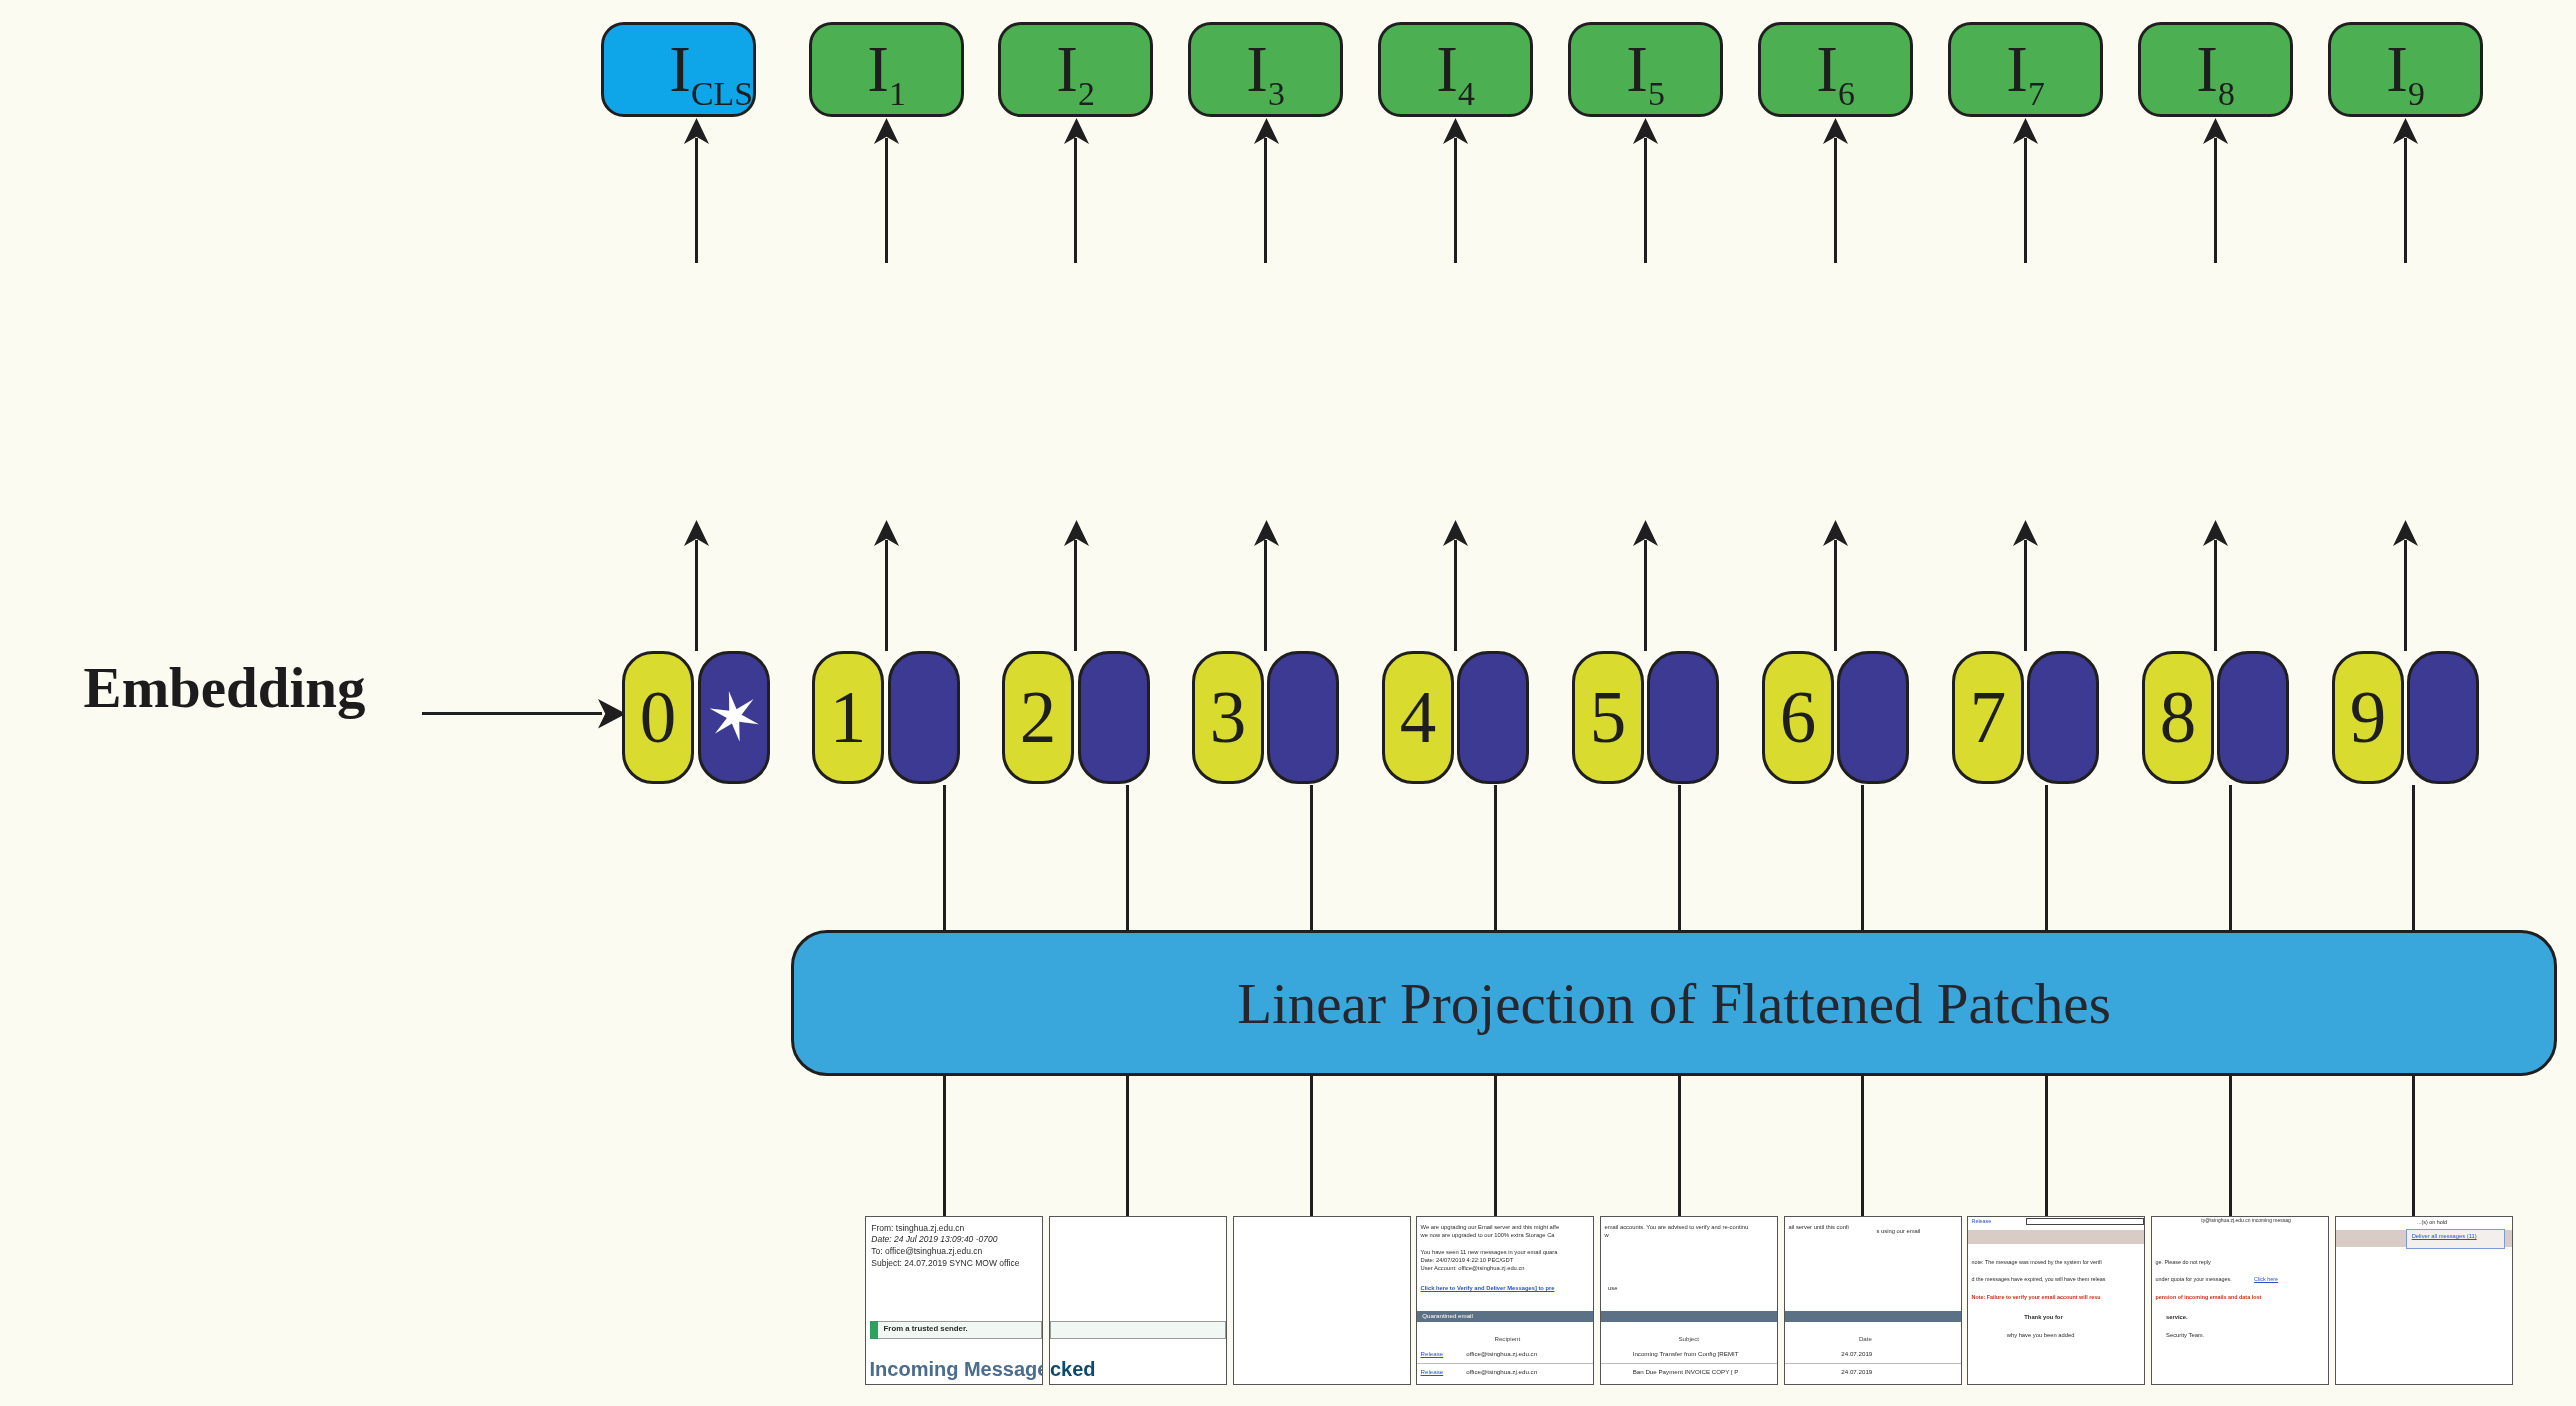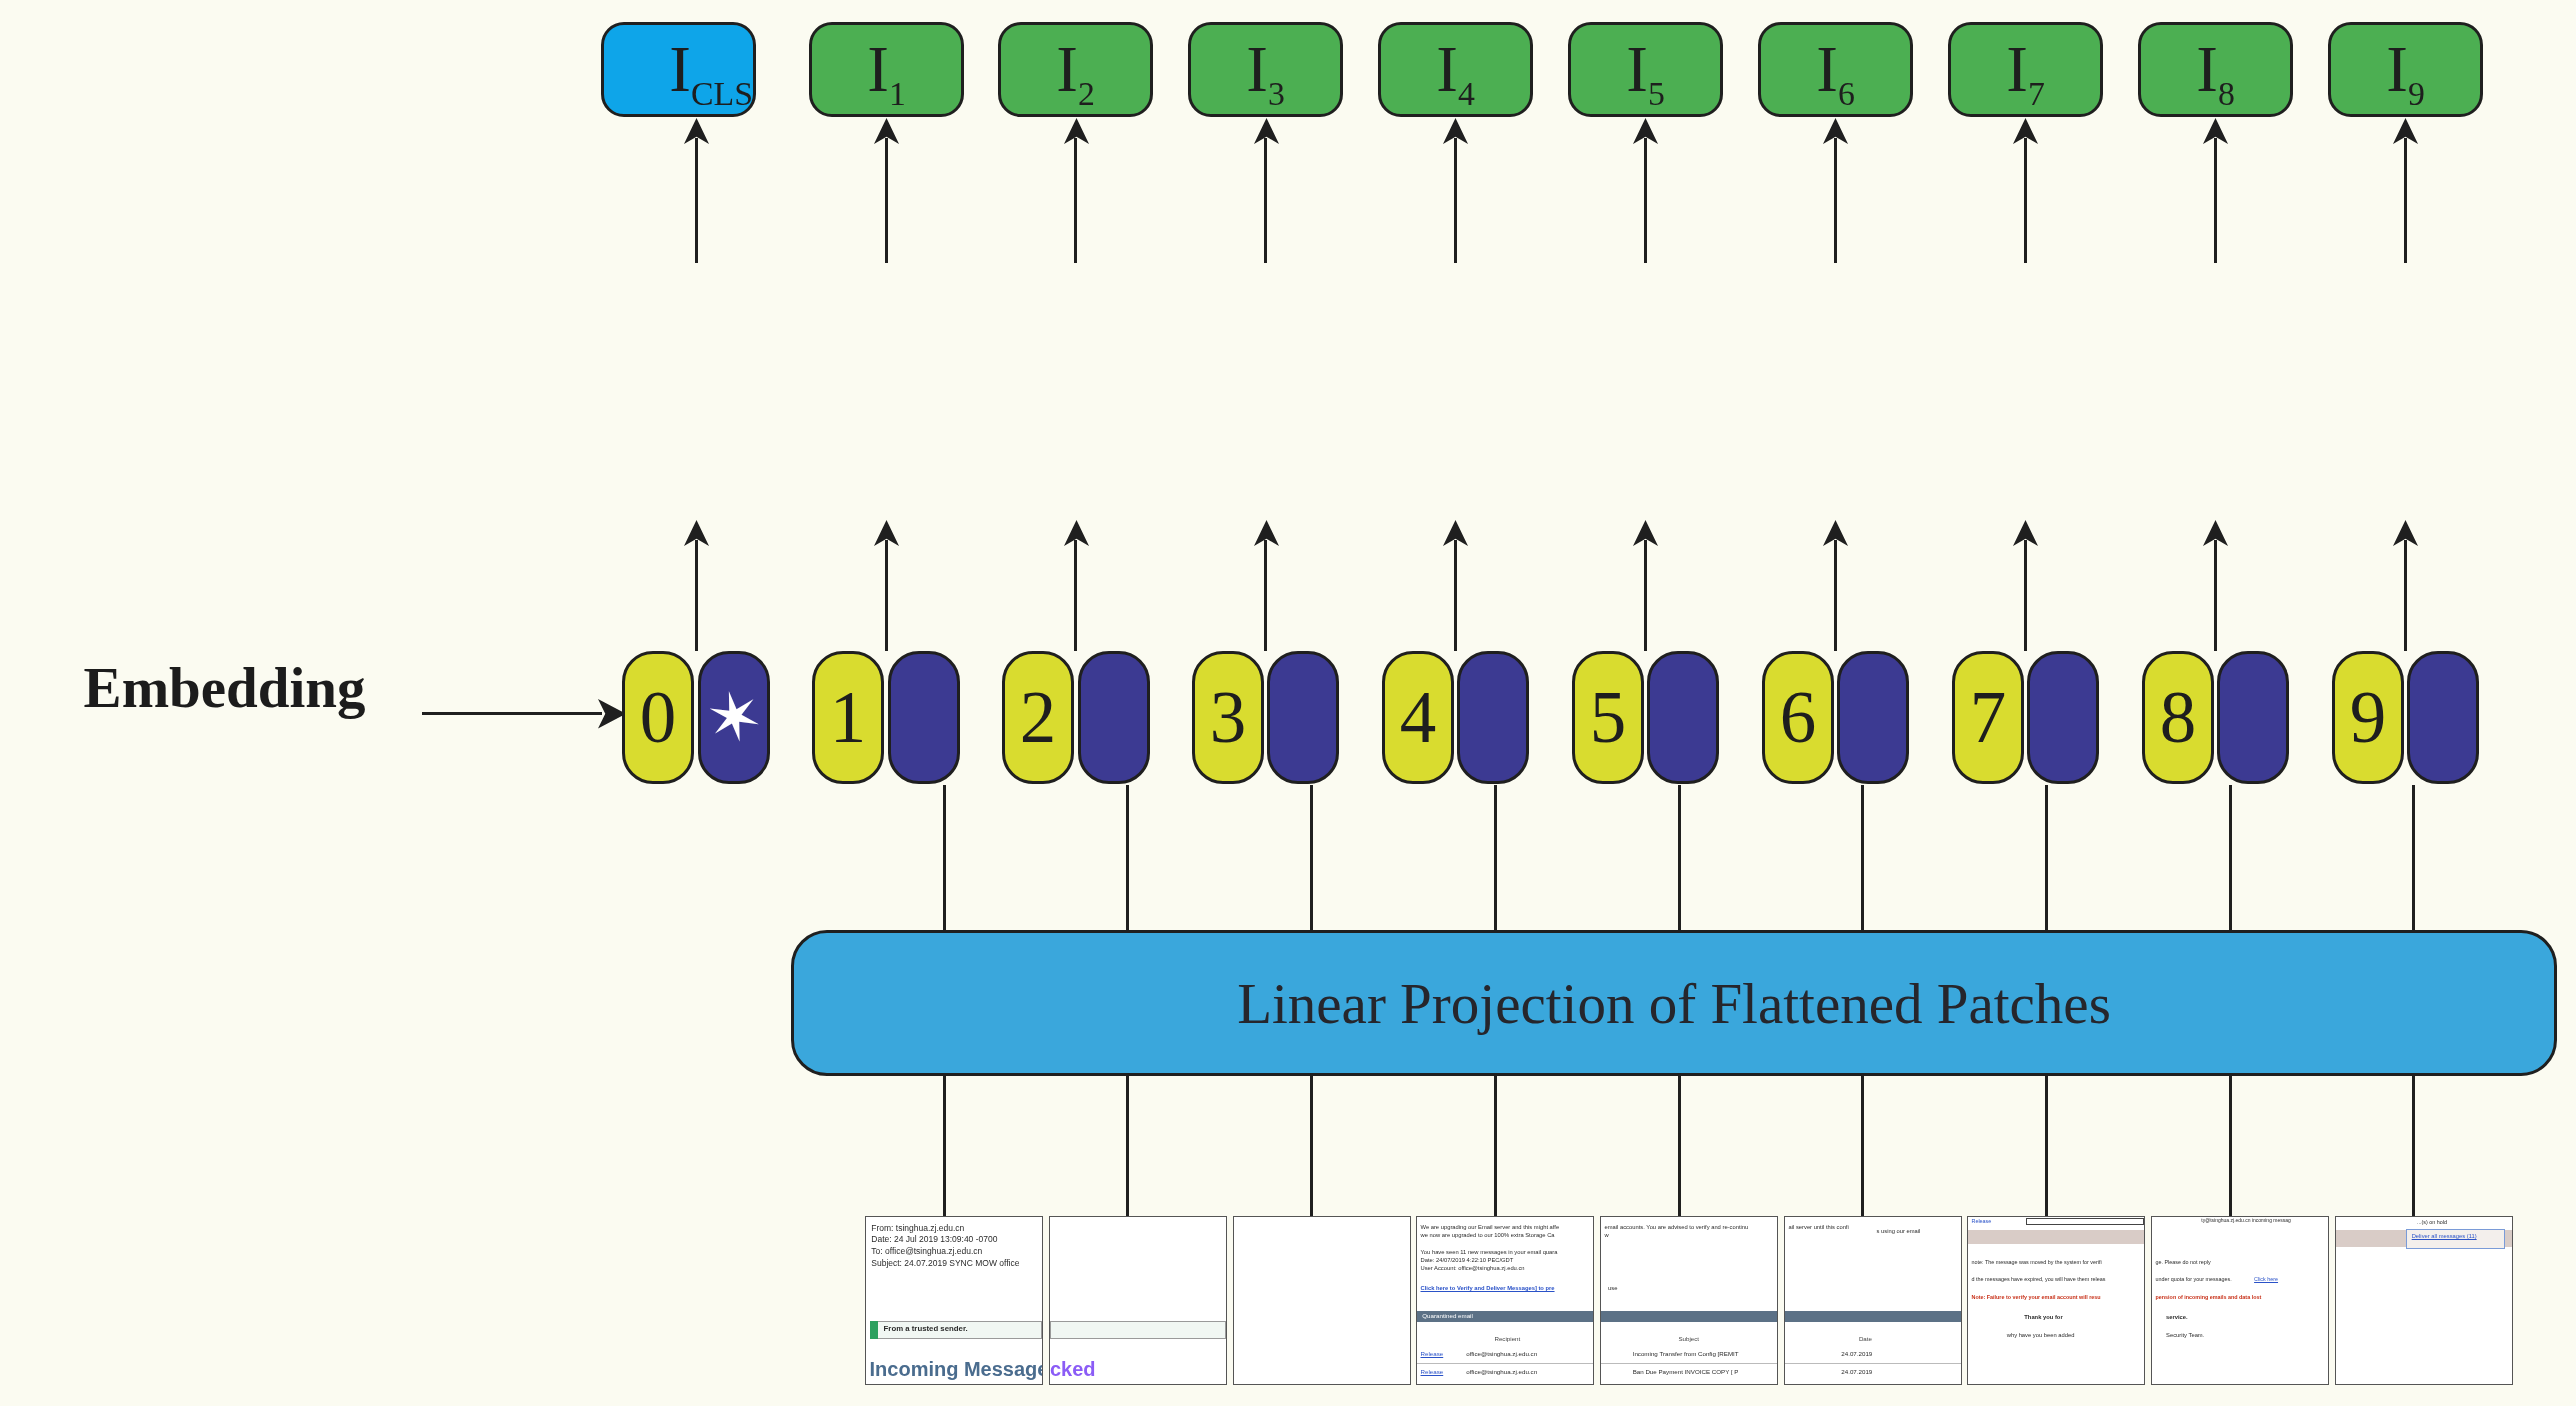--- a/index.html
+++ b/index.html
@@ -169,31 +169,31 @@
       <div class="ahead-up" style="left: 2393px; top: 118px;"></div>
       <div class="vline" style="left: 2404px; top: 138px; height: 125px;"></div>
       <div class="ahead-up" style="left: 2393px; top: 520px;"></div>
       <div class="vline" style="left: 2404px; top: 540px; height: 111px;"></div>
       <div class="pill" style="left: 2332px; background: rgb(217, 220, 47);">
         <span class="num">9</span>
       </div>
       <div class="pill" style="left: 2407px; background: rgb(60, 58, 146);"></div>
       <div class="patch" style="left: 865px;">
         <div class="pel" style="left: 3%; top: 4%; font-size: 8.5px; color: rgb(43, 43, 43); font-weight: 400; text-decoration: none;">From: tsinghua.zj.edu.cn</div>
-        <div class="pel" style="left: 3%; top: 11%; font-size: 8.5px; color: rgb(43, 43, 43); font-weight: 400; text-decoration: none;">Date: 24 Jul 2019 13:09:40 -0700</div>
+        <div class="pel" style="left: 3%; top: 11%; font-size: 8.5px; color: rgb(43, 43, 43); font-weight: 400; text-decoration: none; font-style: italic;">Date: 24 Jul 2019 13:09:40 -0700</div>
         <div class="pel" style="left: 3%; top: 18%; font-size: 8.5px; color: rgb(43, 43, 43); font-weight: 400; text-decoration: none;">To: office@tsinghua.zj.edu.cn</div>
         <div class="pel" style="left: 3%; top: 25%; font-size: 8.5px; color: rgb(43, 43, 43); font-weight: 400; text-decoration: none;">Subject: 24.07.2019 SYNC MOW office</div>
         <div class="pel" style="left: 2%; top: 62%; width: 98%; height: 11%; background: rgb(241, 247, 243); border: 0.8px solid rgb(154, 154, 154); box-sizing: border-box;"></div>
         <div class="pel" style="left: 2%; top: 62%; width: 5%; height: 11%; background: rgb(44, 160, 95); border: none; box-sizing: border-box;"></div>
         <div class="pel" style="left: 10%; top: 64.5%; font-size: 7.8px; color: rgb(43, 43, 43); font-weight: 700; text-decoration: none;">From a trusted sender.</div>
         <div class="pel" style="left: 2%; top: 85%; font-size: 20px; color: rgb(74, 108, 142); font-weight: 700; text-decoration: none;">Incoming Messages</div>
       </div>
       <div class="patch" style="left: 1049px;">
         <div class="pel" style="left: 0%; top: 62%; width: 100%; height: 11%; background: rgb(241, 247, 243); border: 0.8px solid rgb(154, 154, 154); box-sizing: border-box;"></div>
-        <div class="pel" style="left: 0%; top: 85%; font-size: 20px; color: #8b5cf6; font-weight: 700; text-decoration: none;">cked</div>
+        <div class="pel" style="left: 0%; top: 85%; font-size: 20px; color: #0c4a6e; font-weight: 700; text-decoration: none;">cked</div>
       </div>
       <div class="patch" style="left: 1233px;"></div>
       <div class="patch" style="left: 1416px;">
         <div class="pel" style="left: 2%; top: 4%; font-size: 5.8px; color: rgb(43, 43, 43); font-weight: 400; text-decoration: none;">We are upgrading our Email server and this might affe</div>
         <div class="pel" style="left: 2%; top: 9%; font-size: 5.8px; color: rgb(43, 43, 43); font-weight: 400; text-decoration: none;">we now are upgraded to our 100% extra Storage Ca</div>
         <div class="pel" style="left: 2%; top: 19%; font-size: 5.8px; color: rgb(43, 43, 43); font-weight: 400; text-decoration: none;">You have seen 11 new messages in your email quara</div>
         <div class="pel" style="left: 2%; top: 24%; font-size: 5.8px; color: rgb(43, 43, 43); font-weight: 400; text-decoration: none;">Date: 24/07/2019  4:22:10 PEC/GDT</div>
         <div class="pel" style="left: 2%; top: 29%; font-size: 5.8px; color: rgb(43, 43, 43); font-weight: 400; text-decoration: none;">User Account: office@tsinghua.zj.edu.cn</div>
         <div class="pel" style="left: 2%; top: 41%; font-size: 5.8px; color: rgb(42, 82, 200); font-weight: 700; text-decoration: underline;">Click here to Verify and Deliver Messages] to pre</div>
         <div class="pel" style="left: 0%; top: 56%; width: 100%; height: 7%; background: rgb(92, 113, 134); border: none; box-sizing: border-box;"></div>

